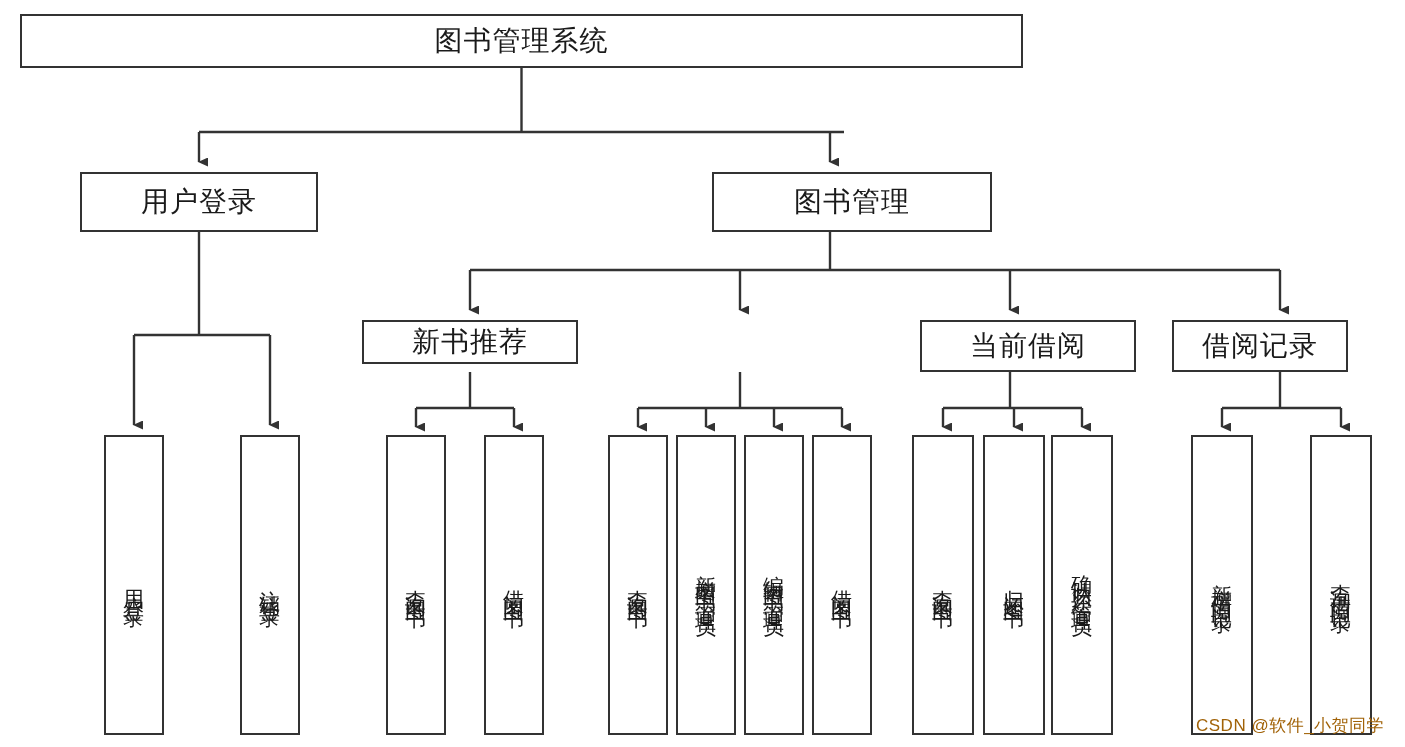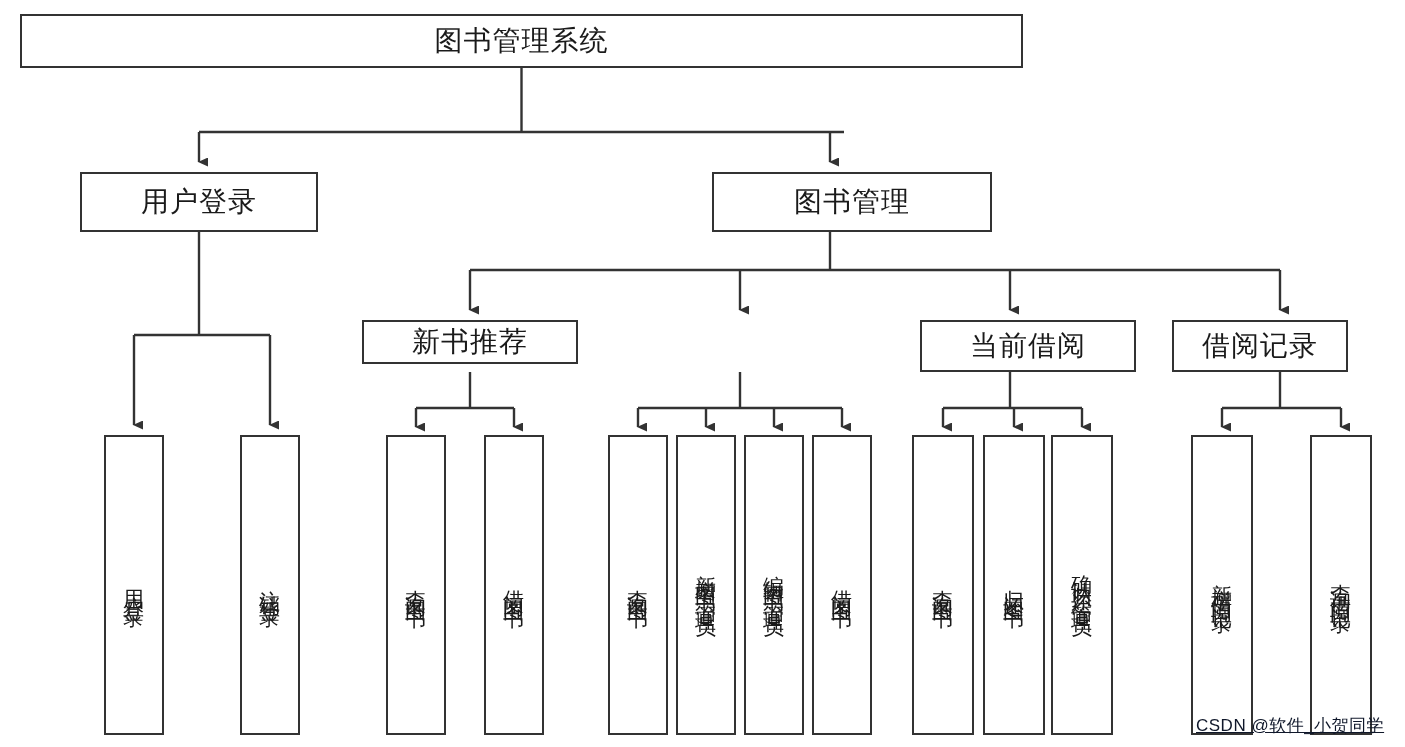--- a/index.html
+++ b/index.html
@@ -55,24 +55,23 @@
   }
   .node .hlabel {
     white-space: nowrap;
     display: block;
   }
   .watermark {
     position: absolute;
     left: 1196px;
     top: 714px;
     font-size: 17px;
-    color: #0f172a;
+    color: #a16207;
     white-space: nowrap;
     letter-spacing: 0.5px;
-    text-decoration: underline;
   }
 </style>
 </head>
 <body>
 
 <div id="diagram-canvas">
 
   <svg class="connectors" viewBox="0 0 1405 747" xmlns="http://www.w3.org/2000/svg">
     <defs>
       <marker id="arrowhead" markerWidth="9" markerHeight="10" refX="4.5" refY="9" orient="auto" markerUnits="userSpaceOnUse">

